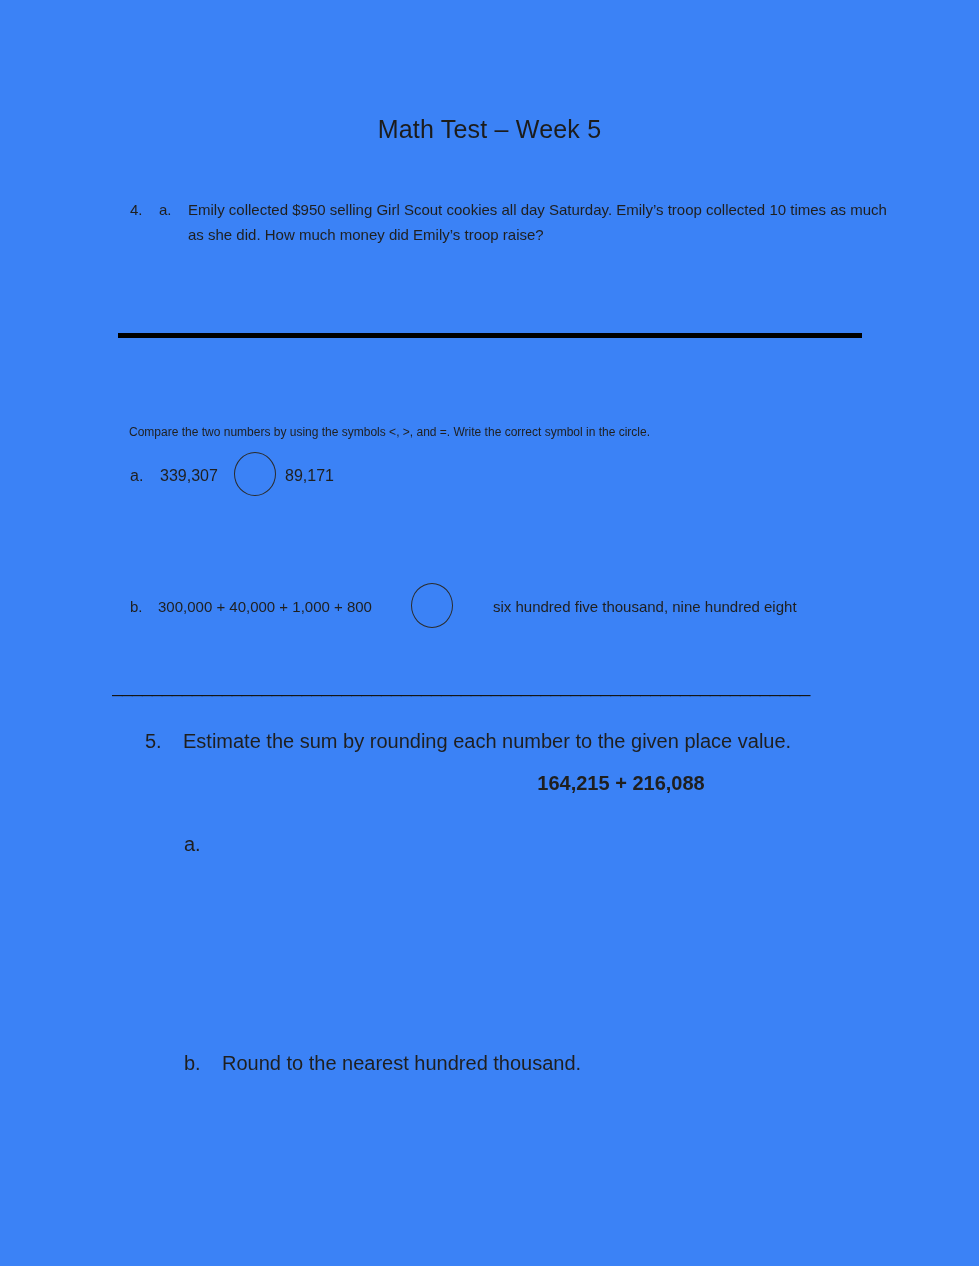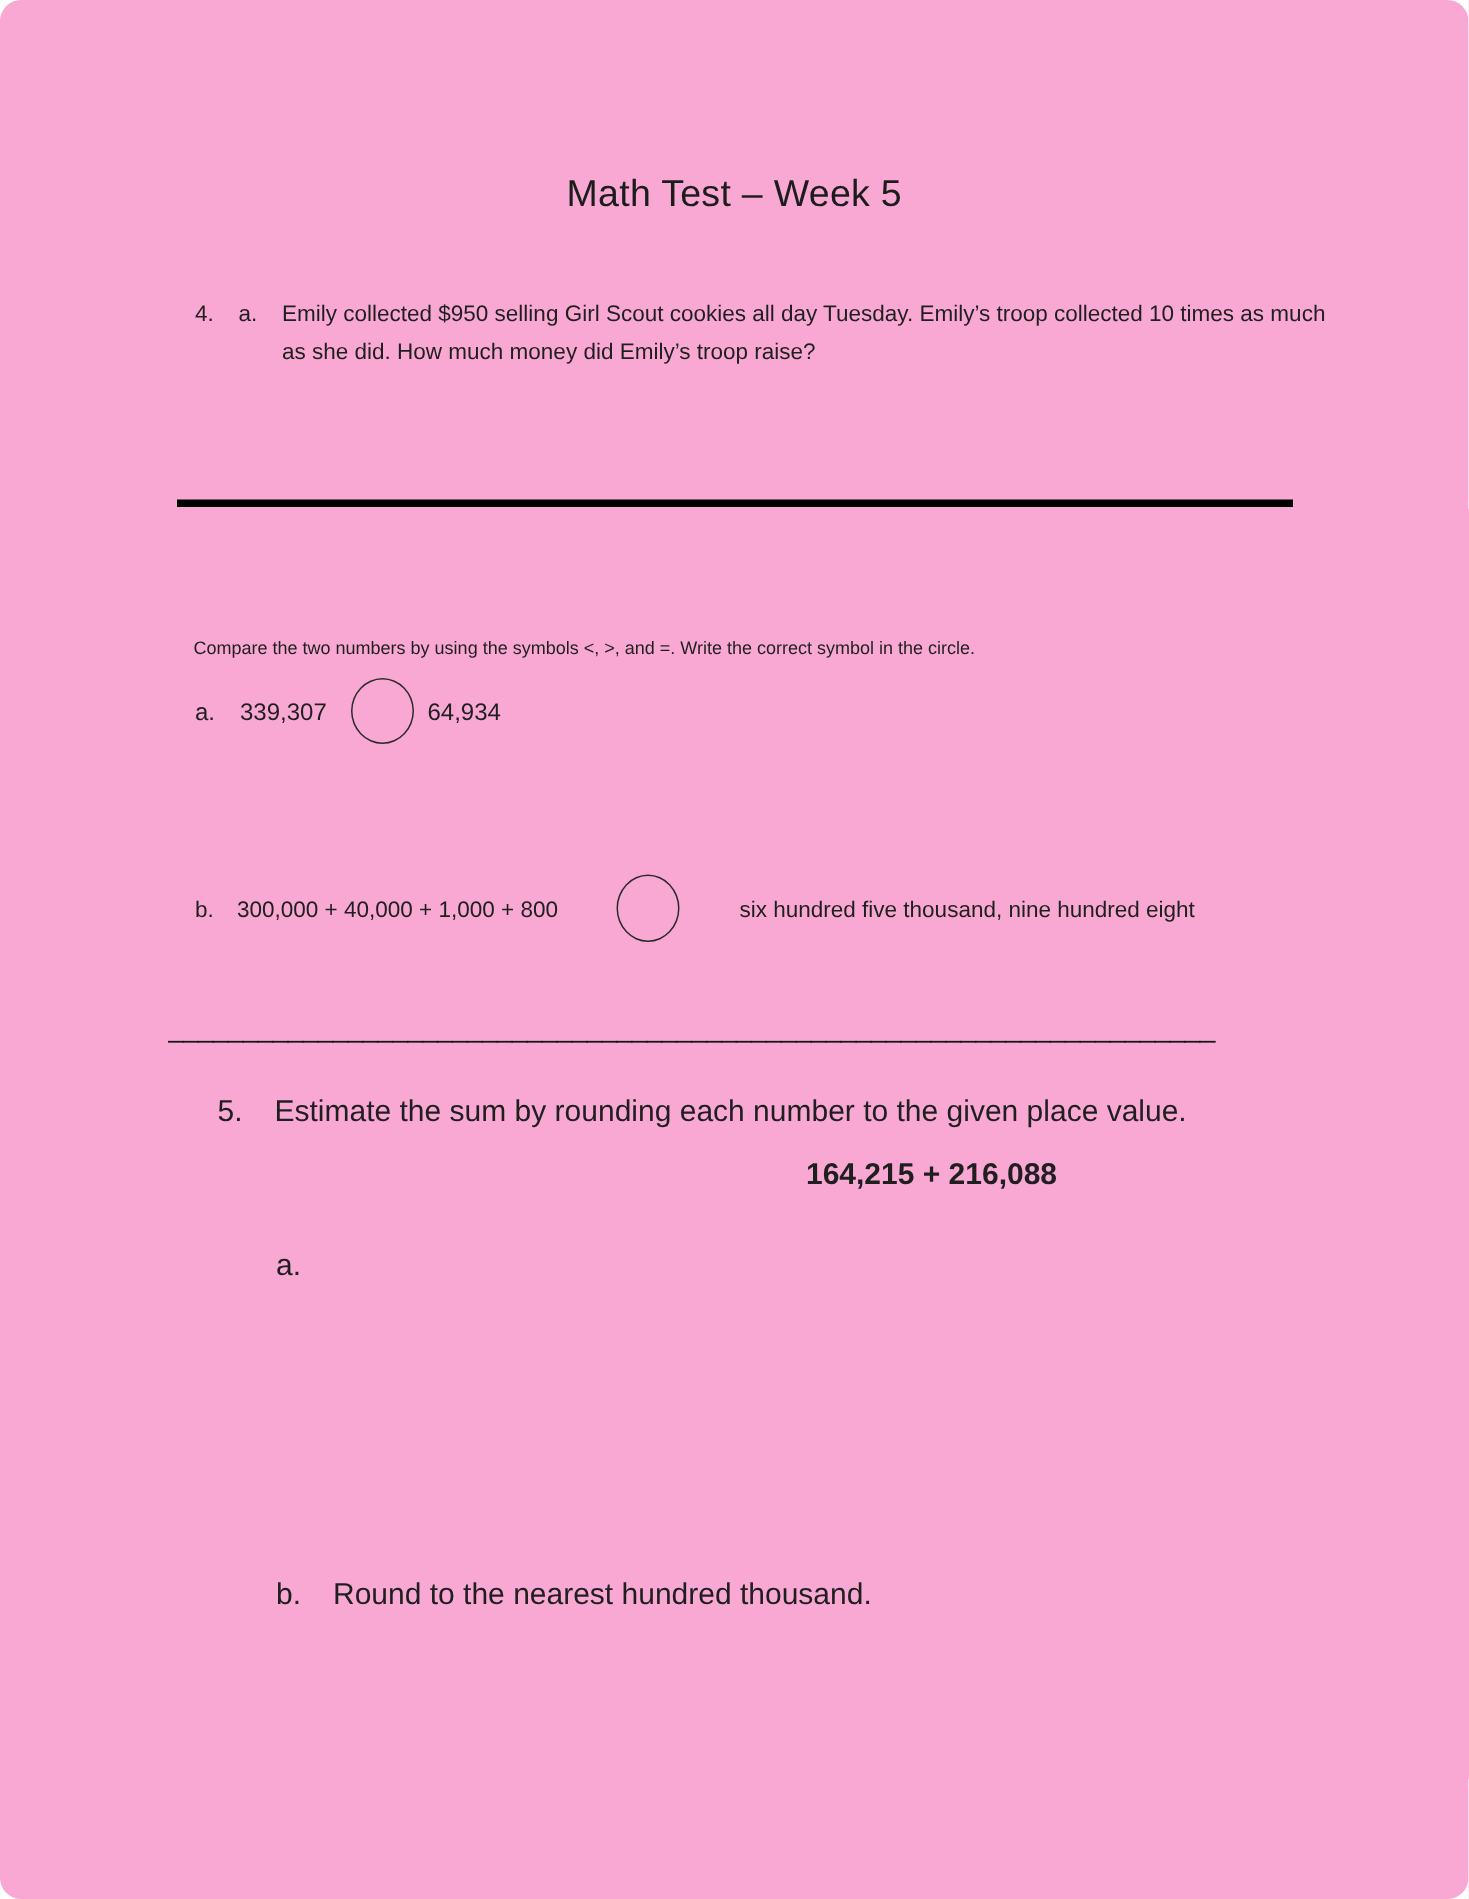--- a/index.html
+++ b/index.html
@@ -15,22 +15,21 @@
     color: #1a1a1a;
     -webkit-font-smoothing: antialiased;
   }
 
   .page {
     position: absolute;
     left: 0; top: 0;
     width: 979px;
     height: 1266px;
     overflow: hidden;
-    background: #f9a8d4;
-    border-radius: 14px;
+    background: #3b82f6;
   }
 
   
   .doc-title {
     position: absolute;
     left: 0;
     top: 115px;
     width: 979px;
     text-align: center;
     font-size: 25px;
@@ -201,32 +200,32 @@
 <body>
 
 <div class="page">
 
   <div class="doc-title">Math Test – Week 5</div>
 
   <div class="q4-block">
     <div class="q4-row">
       <span class="q4-num">4.</span>
       <span class="q4-alpha">a.</span>
-      <span class="q4-text">Emily collected $950 selling Girl Scout cookies all day Tuesday.  Emily’s troop collected 10 times as much as she did.  How much money did Emily’s troop raise?</span>
+      <span class="q4-text">Emily collected $950 selling Girl Scout cookies all day Saturday.  Emily’s troop collected 10 times as much as she did.  How much money did Emily’s troop raise?</span>
     </div>
   </div>
 
   <div class="rule-thick"></div>
 
   <div class="compare-instr">Compare the two numbers by using the symbols &lt;, &gt;, and =.  Write the correct symbol in the circle.</div>
 
   <div class="cmp-a">
     <span class="lbl">a.</span>
     <span class="left-val">339,307</span>
-    <span class="right-val">64,934</span>
+    <span class="right-val">89,171</span>
   </div>
   <div class="circle-a"></div>
 
   <div class="cmp-b">
     <span class="lbl">b.</span>
     <span class="left-val">300,000 + 40,000 + 1,000 + 800</span>
     <span class="right-val">six hundred five thousand, nine hundred eight</span>
   </div>
   <div class="circle-b"></div>
 

